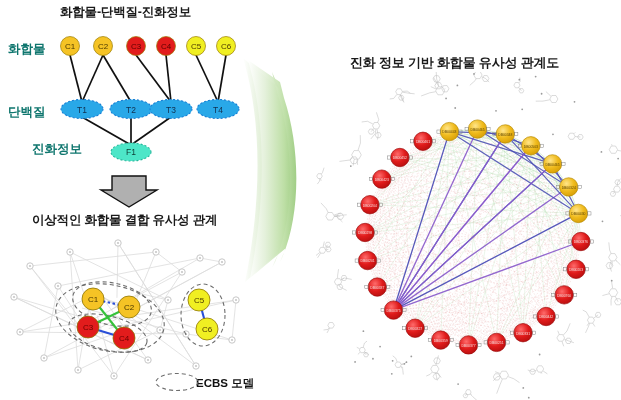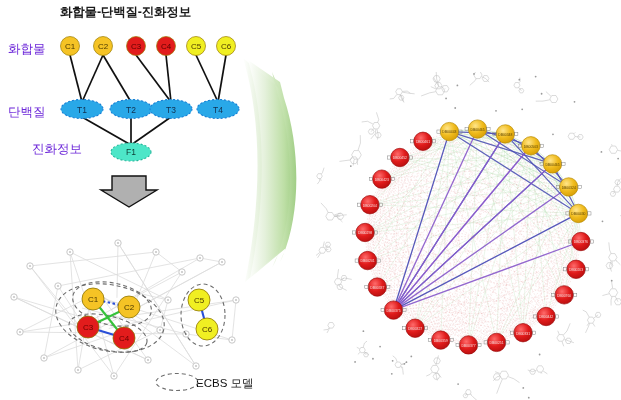--- a/index.html
+++ b/index.html
@@ -10,32 +10,34 @@
   }
   .stage{position:absolute;left:0;top:0;width:621px;height:400px;}
   svg{position:absolute;left:0;top:0;}
   .ttl{
     position:absolute;font-weight:bold;color:#1a1a1a;
     white-space:nowrap;letter-spacing:-0.2px;
   }
   #title-top{left:60px;top:4px;font-size:12.5px;}
   #title-bottom{left:32px;top:212px;font-size:12.5px;}
   #title-right{left:350px;top:54px;font-size:13px;}
-  .rowlab{position:absolute;font-weight:normal;font-size:12.5px;color:#6d28d9;white-space:nowrap;}
+  .rowlab{position:absolute;font-weight:bold;font-size:12.5px;color:#0f766e;white-space:nowrap;}
   #lab-compound{left:8px;top:41px;}
   #lab-protein{left:8px;top:104px;}
   #lab-evo{left:4px;top:141px;margin-left:28px;}
-  #legend-text{position:absolute;left:196px;top:376px;font-size:11.5px;font-weight:normal;color:#111;white-space:nowrap;}
+  #legend-text{position:absolute;left:196px;top:376px;font-size:11.5px;font-weight:bold;color:#111;white-space:nowrap;}
 </style>
 </head>
 <body>
 
 <div class="stage">
 
   <div class="ttl" id="title-top">화합물-단백질-진화정보</div>
+  <div class="ttl" id="title-bottom">이상적인 화합물 결합 유사성 관계</div>
+  <div class="ttl" id="title-right">진화 정보 기반 화합물 유사성 관계도</div>
 
   <div class="rowlab" id="lab-compound">화합물</div>
   <div class="rowlab" id="lab-protein">단백질</div>
   <div class="rowlab" id="lab-evo">진화정보</div>
 
   <div id="legend-text">ECBS 모델</div>
 
   <svg width="621" height="400" viewBox="0 0 621 400">
     <defs>
       <linearGradient id="greenArrowGrad" x1="0" y1="0" x2="1" y2="0">

